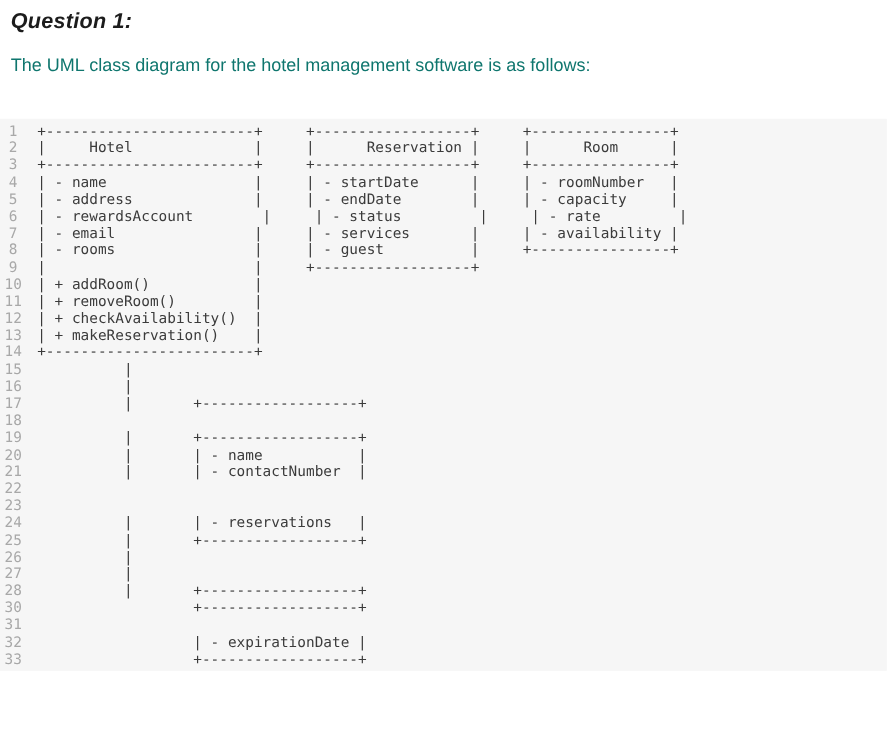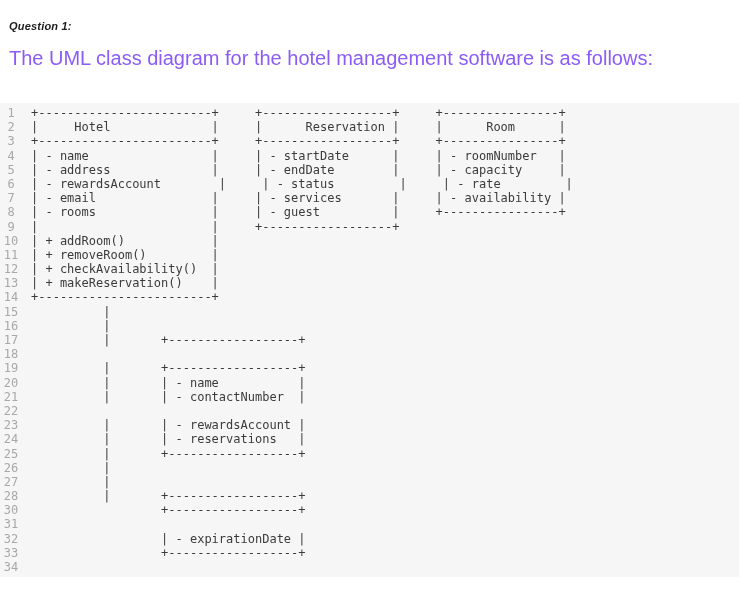--- a/index.html
+++ b/index.html
@@ -13,34 +13,34 @@
     overflow: hidden;
     font-family: "Liberation Sans", sans-serif;
   }
   .page {
     width: 745px;
     height: 609px;
     position: relative;
   }
   .question-heading {
     margin: 0;
-    padding: 20px 0 0 9px;
+    padding: 7px 0 0 9px;
     font-family: "Liberation Sans", sans-serif;
-    font-size: 11px;
+    font-size: 18px;
     font-style: italic;
     font-weight: bold;
     color: #1c1c1c;
     letter-spacing: 0.2px;
   }
   .intro-text {
     margin: 0;
     padding: 18px 0 0 9px;
-    font-size: 20px;
+    font-size: 15px;
     line-height: 17px;
-    color: #8b5cf6;
+    color: #0f766e;
   }
   .code-block {
     margin-top: 36px;
     width: 739px;
     background: #f6f6f6;
     padding: 3px 0;
     box-sizing: border-box;
   }
   .code-row {
     display: flex;
@@ -86,26 +86,25 @@
         <div class="code-row"><span class="line-num">13</span><span class="line-text">| + makeReservation()    |</span></div>
         <div class="code-row"><span class="line-num">14</span><span class="line-text">+------------------------+</span></div>
         <div class="code-row"><span class="line-num">15</span><span class="line-text">          |</span></div>
         <div class="code-row"><span class="line-num">16</span><span class="line-text">          |</span></div>
         <div class="code-row"><span class="line-num">17</span><span class="line-text">          |       +------------------+</span></div>
         <div class="code-row"><span class="line-num">18</span></div>
         <div class="code-row"><span class="line-num">19</span><span class="line-text">          |       +------------------+</span></div>
         <div class="code-row"><span class="line-num">20</span><span class="line-text">          |       | - name           |</span></div>
         <div class="code-row"><span class="line-num">21</span><span class="line-text">          |       | - contactNumber  |</span></div>
         <div class="code-row"><span class="line-num">22</span></div>
-        <div class="code-row"><span class="line-num">23</span><span class="line-text">          |       | - rewardsAccount |</span></div>
+        <div class="code-row"><span class="line-num">23</span></div>
         <div class="code-row"><span class="line-num">24</span><span class="line-text">          |       | - reservations   |</span></div>
         <div class="code-row"><span class="line-num">25</span><span class="line-text">          |       +------------------+</span></div>
         <div class="code-row"><span class="line-num">26</span><span class="line-text">          |</span></div>
         <div class="code-row"><span class="line-num">27</span><span class="line-text">          |</span></div>
         <div class="code-row"><span class="line-num">28</span><span class="line-text">          |       +------------------+</span></div>
         <div class="code-row"><span class="line-num">30</span><span class="line-text">                  +------------------+</span></div>
         <div class="code-row"><span class="line-num">31</span></div>
         <div class="code-row"><span class="line-num">32</span><span class="line-text">                  | - expirationDate |</span></div>
         <div class="code-row"><span class="line-num">33</span><span class="line-text">                  +------------------+</span></div>
-        <div class="code-row"><span class="line-num">34</span><span class="line-text"></span></div>
       </div>
   </div>
 </div>
 
 </body></html>

